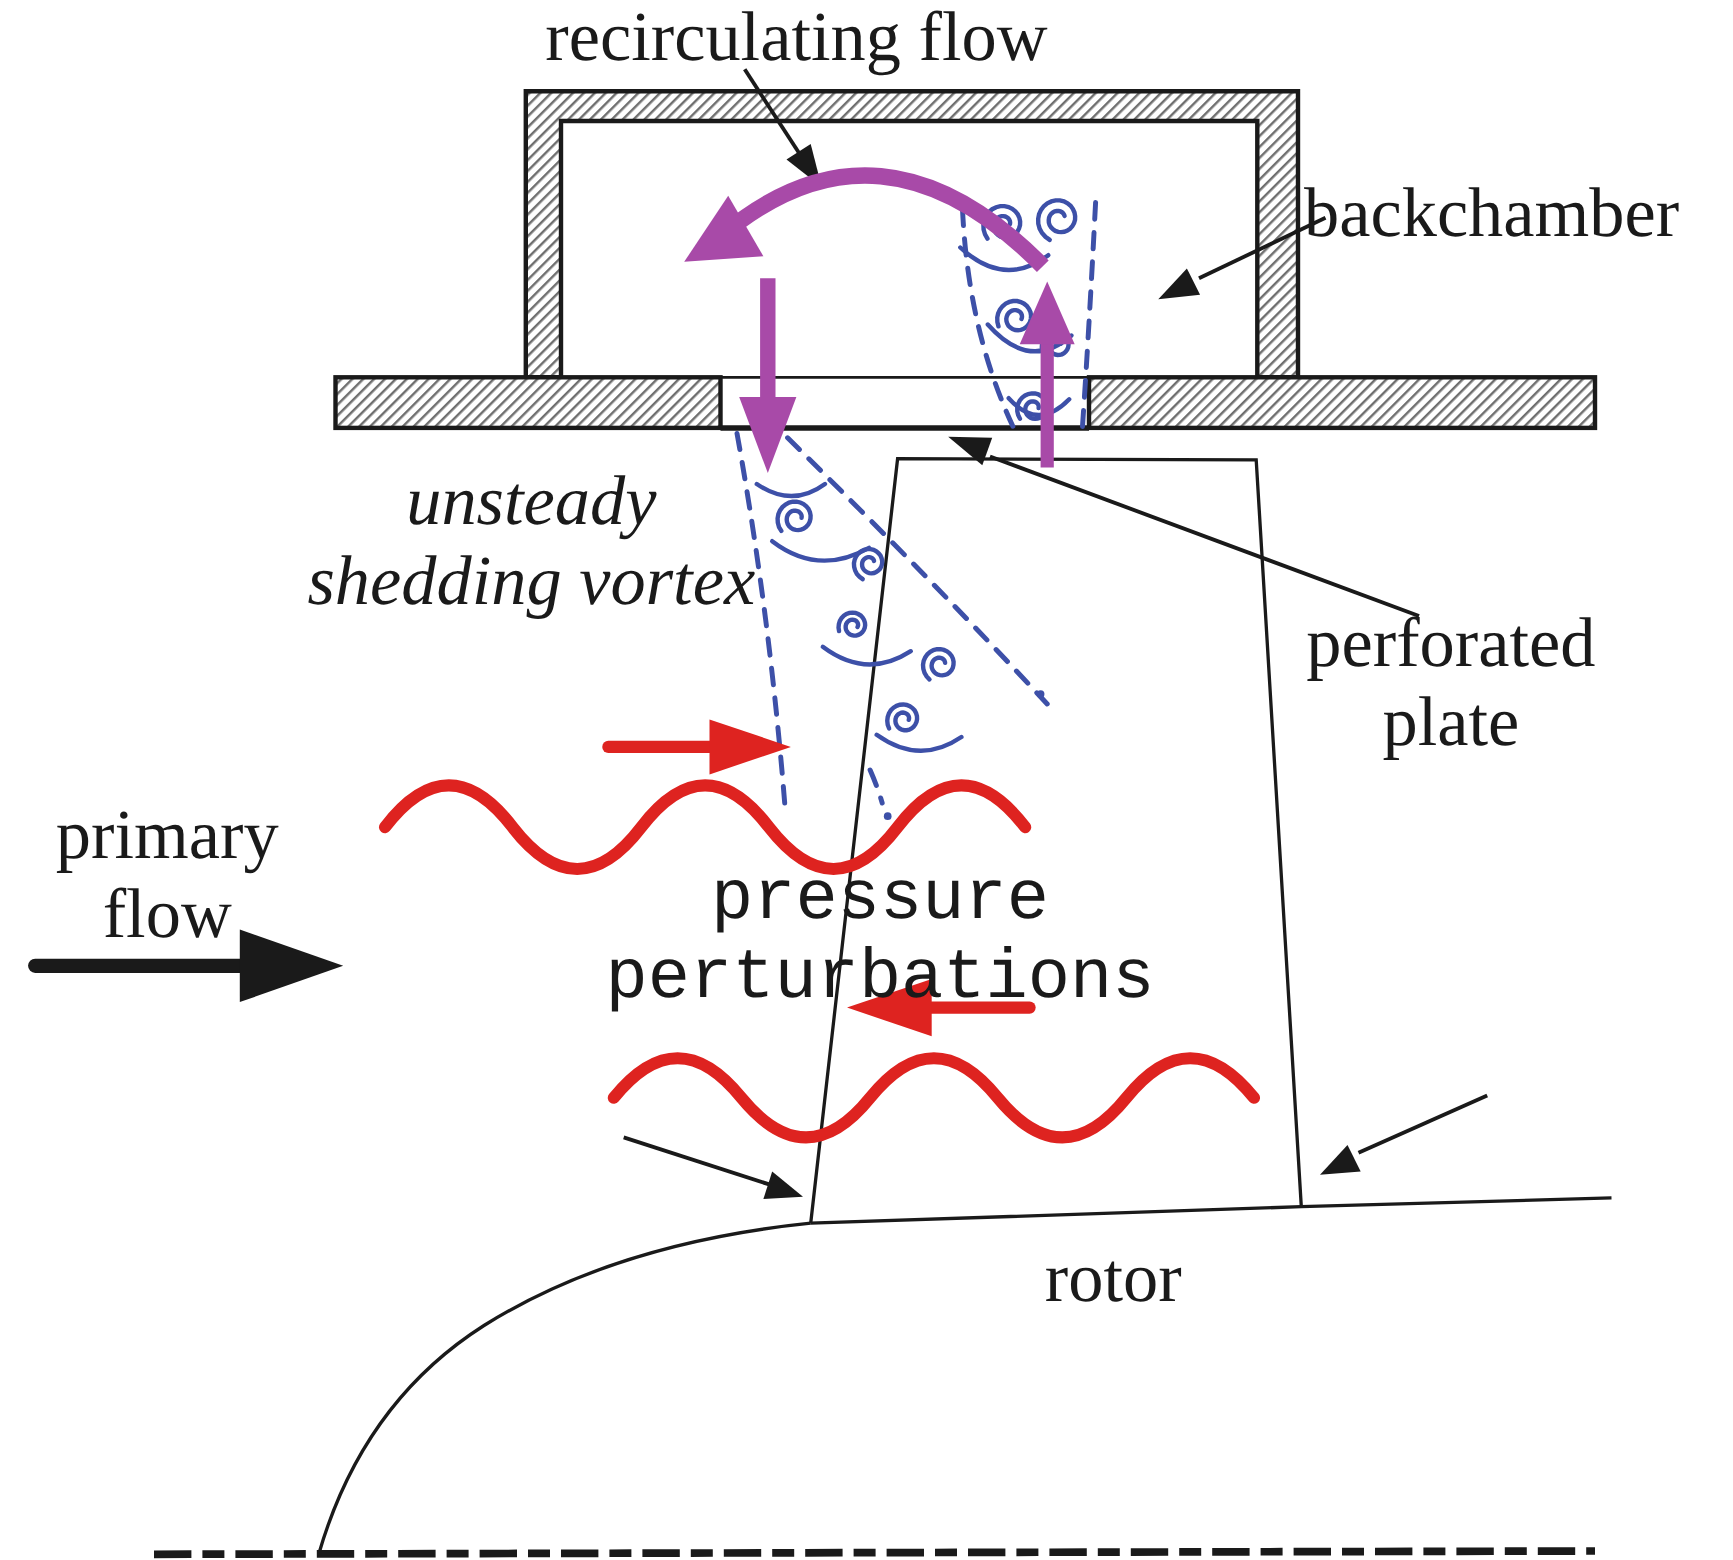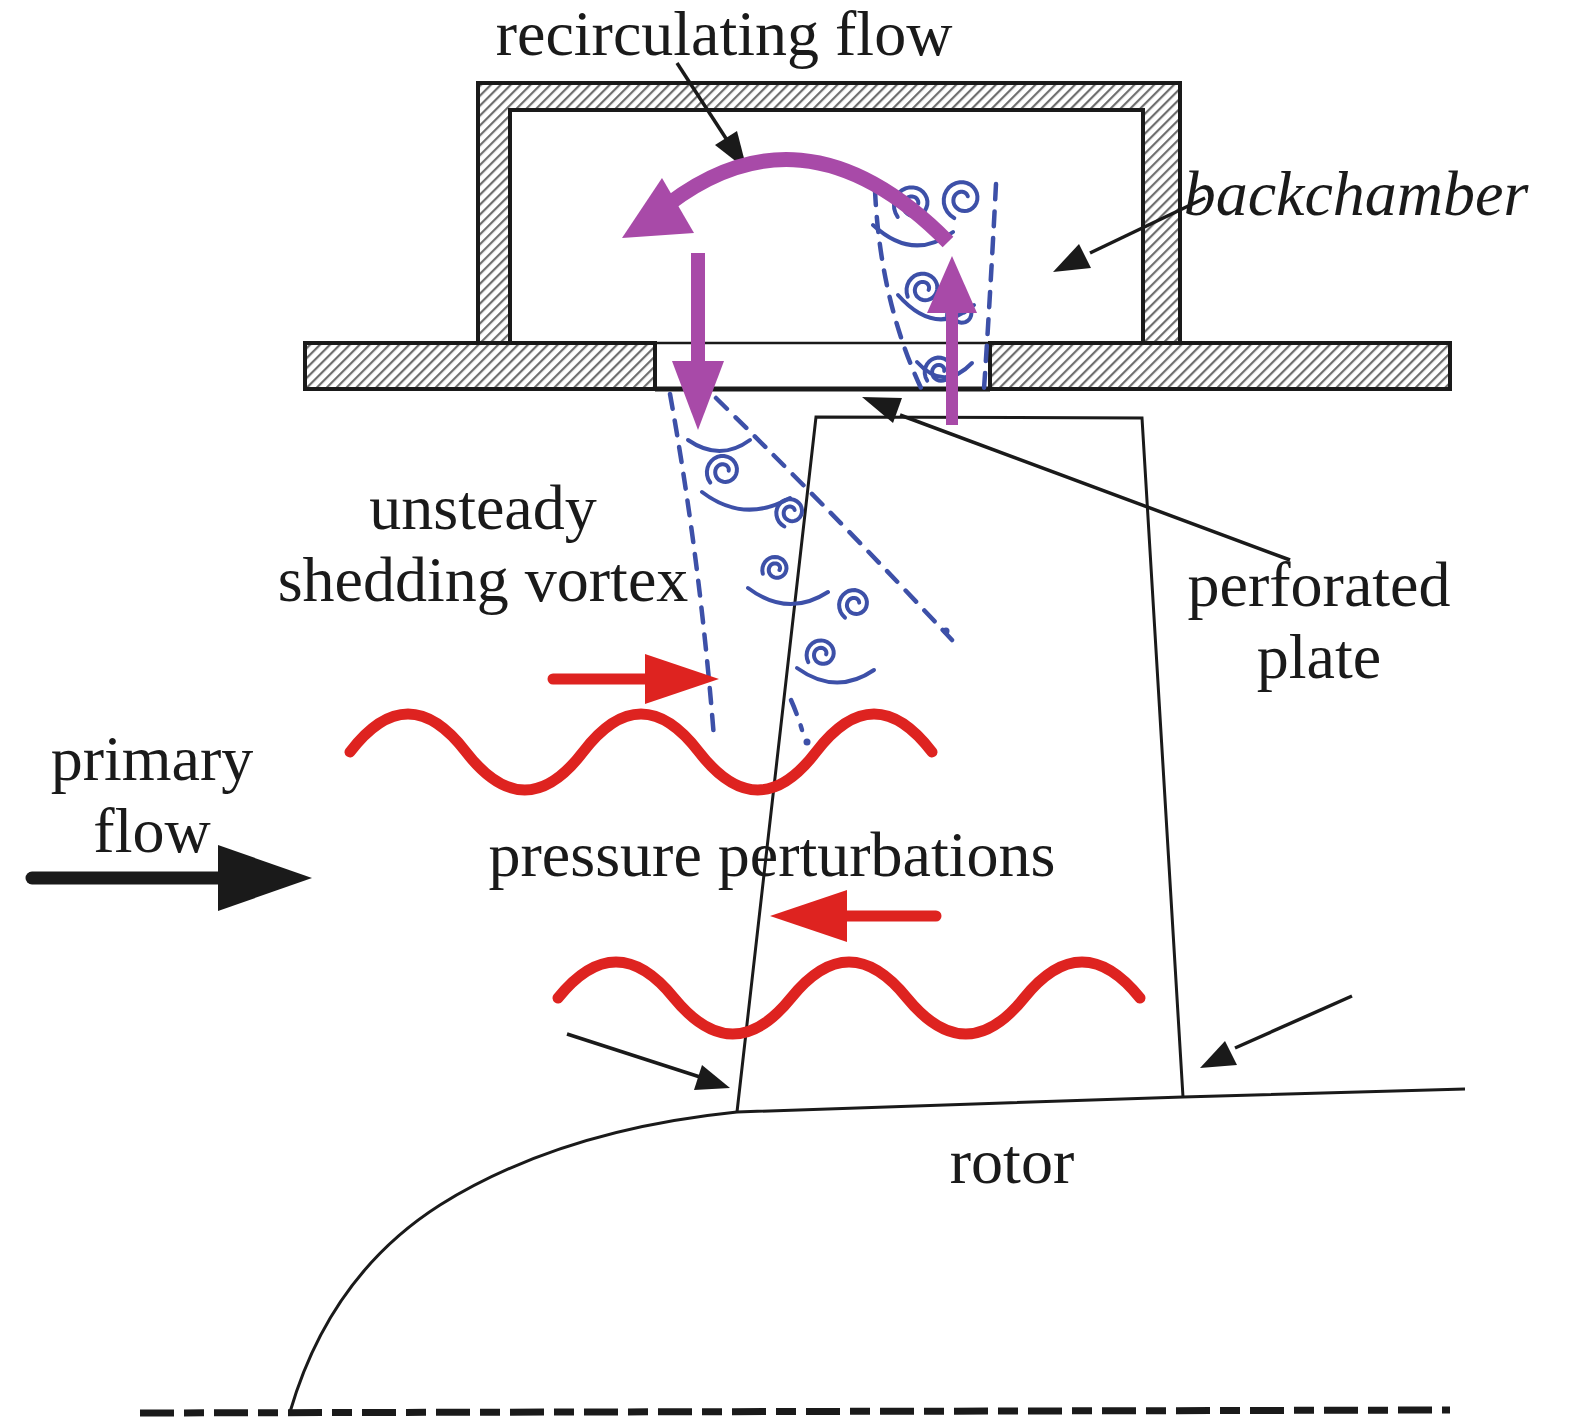--- a/index.html
+++ b/index.html
@@ -130,22 +130,22 @@
 
       <line class="red-line" x1="553" y1="679" x2="650" y2="679"></line>
       <polygon class="red-fill" points="719,679 645,654 645,704"></polygon>
 
       <line class="red-line" x1="845" y1="916" x2="936" y2="916"></line>
       <polygon class="red-fill" points="770,916 847,890 847,942"></polygon>
     </g>
   </svg>
 
   <div class="label" style="left:724px;top:34px;">recirculating flow</div>
-  <div class="label" style="left:1356px;top:194px;font-style:italic;">backchamber</div>
-  <div class="label" style="left:483px;top:544px;">unsteady
+  <div class="label" style="left:1356px;top:194px;">backchamber</div>
+  <div class="label" style="left:483px;top:492px;font-style:italic;">unsteady
 shedding vortex</div>
   <div class="label" style="left:1319px;top:621px;">perforated
 plate</div>
   <div class="label" style="left:152px;top:795px;">primary
 flow</div>
-  <div class="label" style="left:772px;top:855px;">pressure perturbations</div>
+  <div class="label" style="left:800px;top:855px;font-family:Liberation Mono, monospace;">pressure perturbations</div>
   <div class="label" style="left:976px;top:1162px;margin-left:36px;">rotor</div>
 </div>
 
 </body></html>

